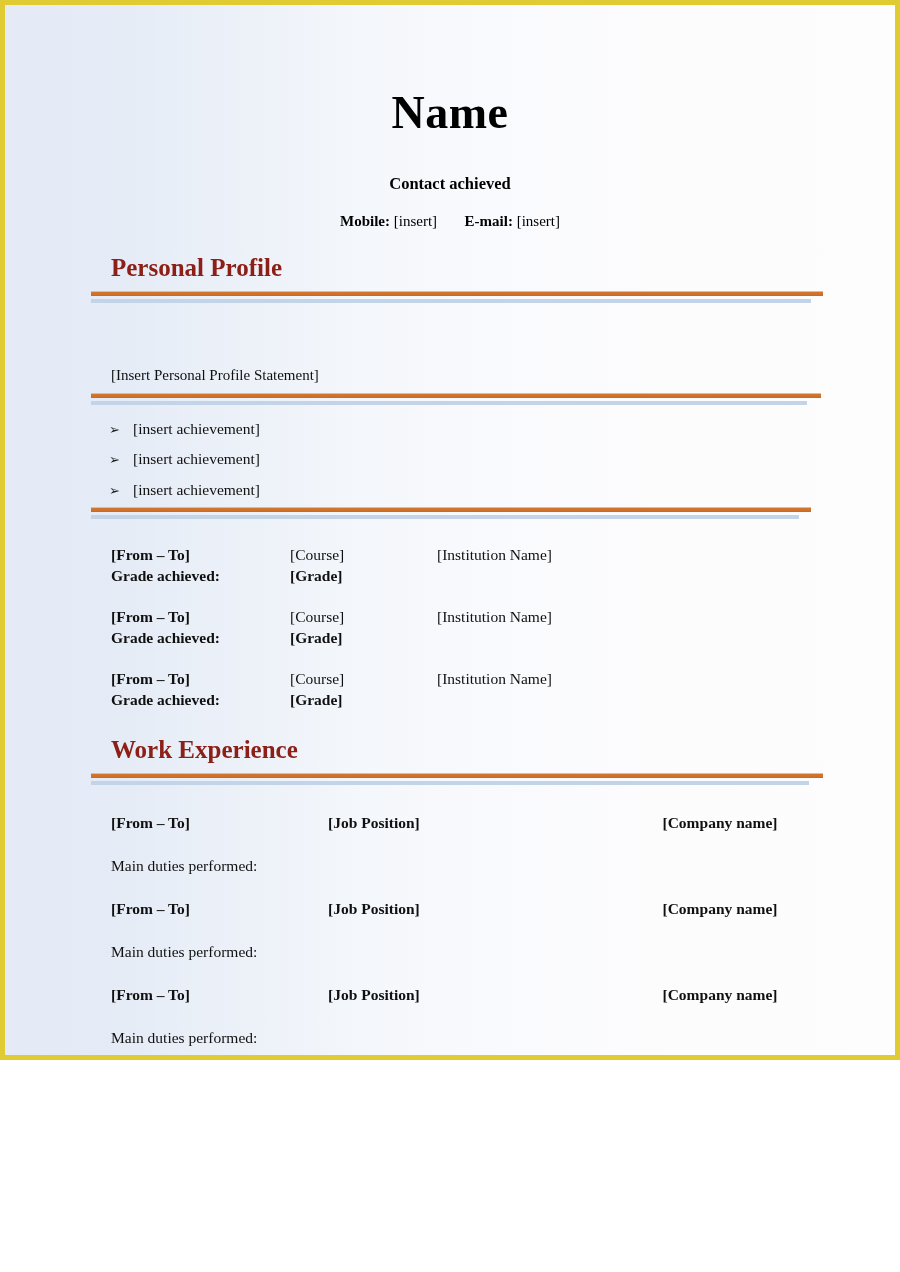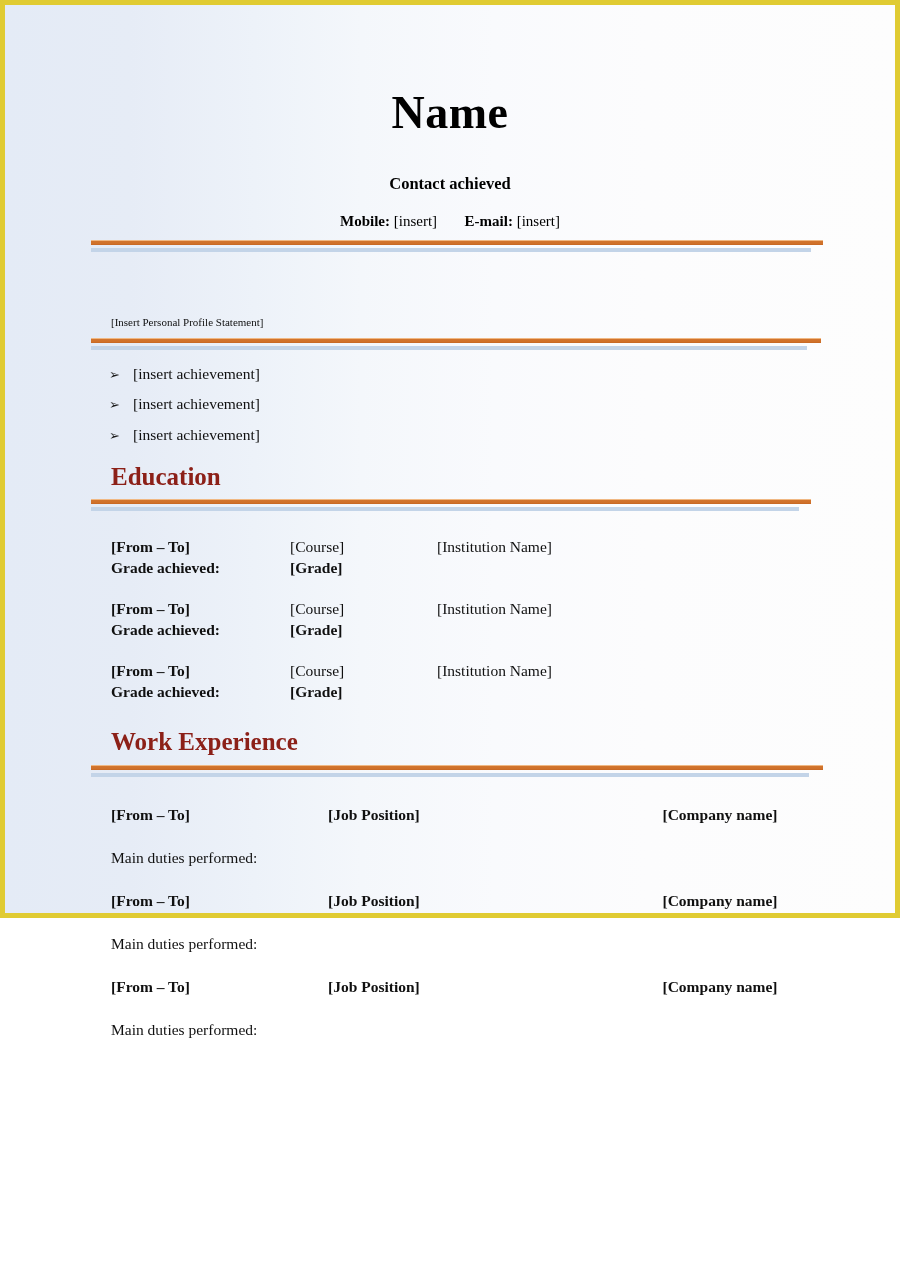--- a/index.html
+++ b/index.html
@@ -13,21 +13,21 @@
     overflow: hidden;
     font-family: "Liberation Serif", "DejaVu Serif", serif;
     background: #ffffff;
   }
 
   
   .page {
     position: relative;
     box-sizing: border-box;
     width: 900px;
-    height: 918px;
+    height: 1060px;
     border: 5px solid #e0cb32;
     background: linear-gradient(to right,
                 #e4ebf6 0%,
                 #e6ecf6 14%,
                 #edf2f9 28%,
                 #f4f7fb 40%,
                 #f9fafd 55%,
                 #fcfcfd 72%,
                 #fdfdfd 100%);
   }
@@ -105,21 +105,21 @@
   .rule-blue {
     position: absolute;
     left: 0;
     top: 8px;
     height: 4px;
     background: #c3d4e8;
   }
 
   
   .body-text {
-    font-size: 11px;
+    font-size: 15px;
     color: #101010;
     line-height: 1.0;
     margin: 0;
     padding-left: 106px;
   }
 
   
   .ach-list {
     list-style: none;
     margin: 0;
@@ -187,20 +187,23 @@
     <div class="contact-address">Contact achieved</div>
 
     <div class="contact-line">
       <span class="lbl">Mobile:</span>
       <span>[insert]</span>
       <span class="contact-gap"></span>
       <span class="lbl">E-mail:</span>
       <span>[insert]</span>
     </div>
 
+    <div style="padding-top:26px;">
+      <div class="section-head">Personal Profile</div>
+    </div>
     <div class="rule-wrap" style="margin-top:11px;">
       <div class="rule-orange" style="width:732px;"></div>
       <div class="rule-blue" style="width:720px;"></div>
     </div>
 
     <div style="padding-top:66px;">
       <div class="body-text">[Insert Personal Profile Statement]</div>
     </div>
 
     <div class="rule-wrap" style="margin-top:10px;">
@@ -216,23 +219,20 @@
       <li class="ach-item" style="padding-bottom:15px;">
         <span class="ach-bullet">➢</span>
         <span>[insert achievement]</span>
       </li>
       <li class="ach-item">
         <span class="ach-bullet">➢</span>
         <span>[insert achievement]</span>
       </li>
     </ul>
 
-    <div style="padding-top:22px;">
-      <div class="section-head">Education</div>
-    </div>
     <div class="rule-wrap" style="margin-top:10px;">
       <div class="rule-orange" style="width:720px;"></div>
       <div class="rule-blue" style="width:708px;"></div>
     </div>
 
     <div style="padding-top:26px;">
       <div class="edu-entry">
         <div class="edu-row">
           <span class="edu-c1 b">[From – To]</span>
           <span class="edu-c2">[Course]</span>

